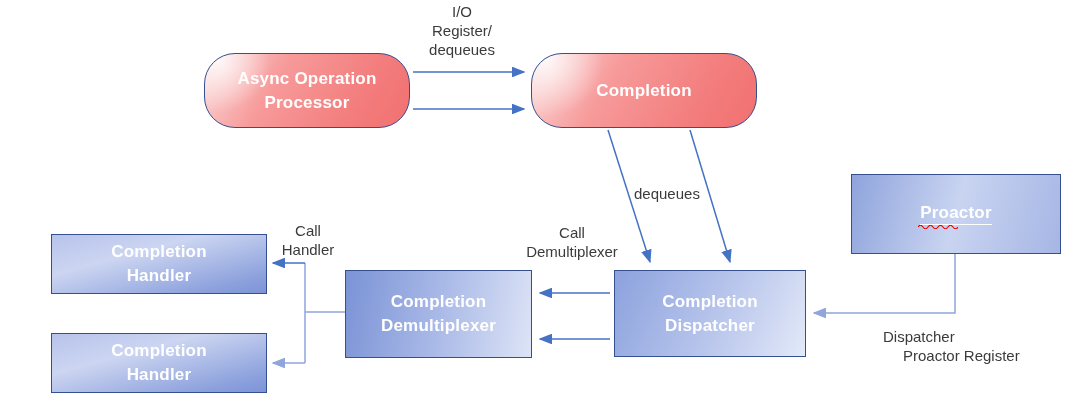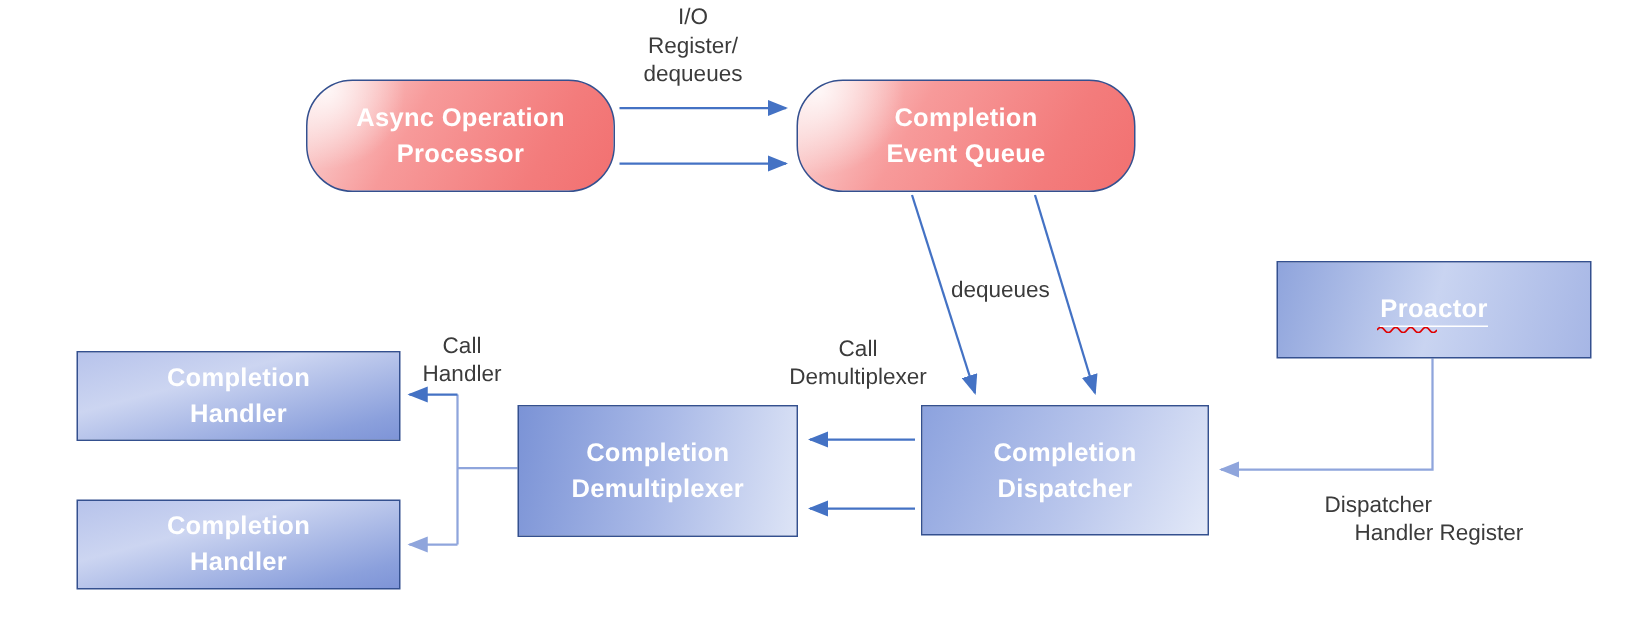--- a/index.html
+++ b/index.html
@@ -20,21 +20,21 @@
     text-align: center; letter-spacing: 0.2px;
   }
   .red {
     background:
       radial-gradient(circle at 6% 8%, rgba(255,255,255,0.85) 0%, rgba(255,255,255,0) 26%),
       linear-gradient(120deg, #fbdcdc 0%, #f79a9a 35%, #f37c7c 75%, #f27070 100%);
     border-radius: 31px;
   }
   .box-async      { left: 204px; top: 53px;  width: 206px; height: 75px; }
   .box-queue      { left: 531px; top: 53px;  width: 226px; height: 75px; }
-  .box-proactor   { left: 851px; top: 174px; width: 210px; height: 65px;
+  .box-proactor   { left: 851px; top: 174px; width: 210px; height: 80px;
     background: linear-gradient(105deg, #8fa4dc 0%, #c9d4f1 50%, #a6b6e5 100%); }
   .box-dispatcher { left: 614px; top: 270px; width: 192px; height: 87px;
     background: linear-gradient(115deg, #8ca2de 0%, #b9c6ec 55%, #e3e9f8 100%); }
   .box-demux      { left: 345px; top: 270px; width: 187px; height: 88px;
     background: linear-gradient(100deg, #7b93d6 0%, #a9b9e7 50%, #dde4f6 100%); }
   .box-handler1   { left: 51px;  top: 234px; width: 216px; height: 60px; }
   .box-handler2   { left: 51px;  top: 333px; width: 216px; height: 60px; }
   .box-handler1, .box-handler2 {
     background: linear-gradient(165deg, #b7c3eb 0%, #ccd5f1 35%, #8ba0dc 85%, #7e94d7 100%);
   }
@@ -89,21 +89,20 @@
     <line x1="305" y1="363" x2="273" y2="363" stroke="#8fa5dc" stroke-width="1.5" marker-end="url(#arrL)"></line>
   </svg>
 
   <div class="node red box-async">
     <span>Async Operation</span>
     <span>Processor</span>
   </div>
 
   <div class="node red box-queue">
     <span>Completion</span>
-    <span>Event Queue</span>
   </div>
 
   <div class="node box-proactor">
     <span class="proactor-label">
       <span>Proactor</span>
       <svg class="squiggle" viewBox="0 0 40 4" preserveAspectRatio="none">
         <path d="M0,2 Q2.5,-1.5 5,2 T10,2 T15,2 T20,2 T25,2 T30,2 T35,2 T40,2" fill="none" stroke="#e00000" stroke-width="1.1"></path>
       </svg>
     </span>
   </div>
@@ -141,16 +140,16 @@
     <div>Demultiplexer</div>
   </div>
 
   <div class="note center note-callhand">
     <div>Call</div>
     <div>Handler</div>
   </div>
 
   <div class="note note-register">
     <div>Dispatcher</div>
-    <div class="indent">Handler Register</div>
+    <div class="indent">Proactor Register</div>
   </div>
 
 </div>
 
 </body></html>

